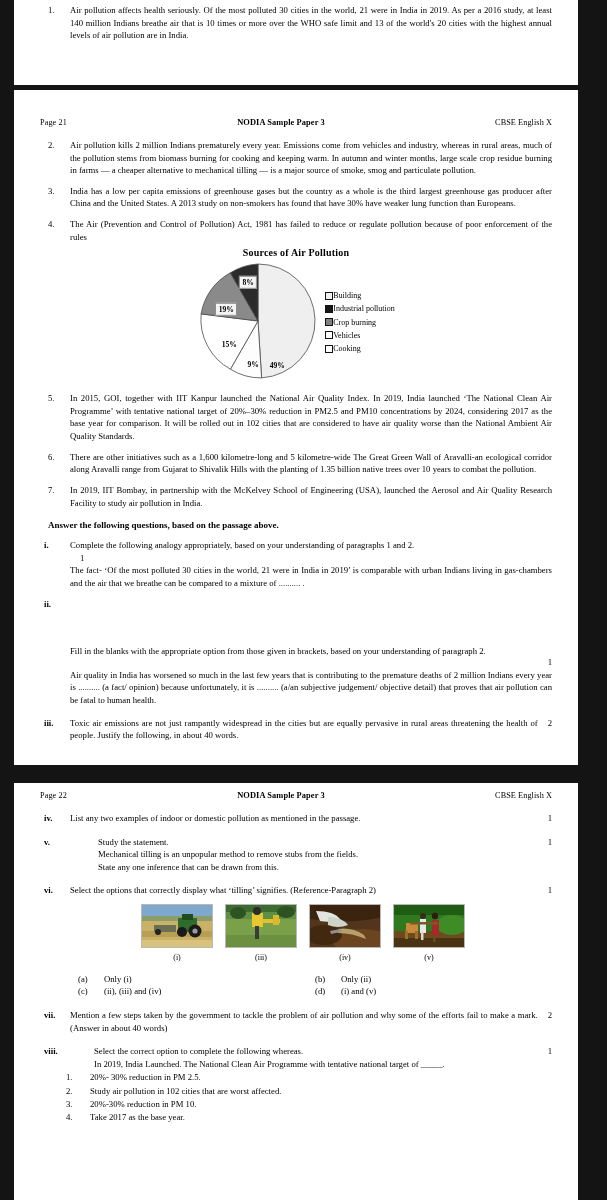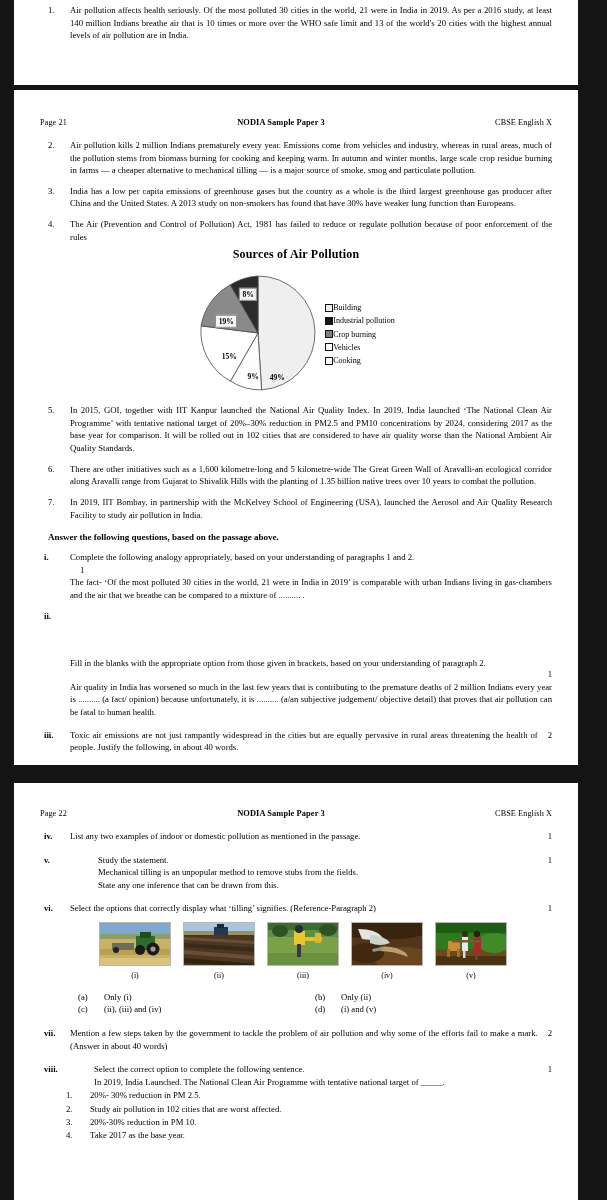--- a/index.html
+++ b/index.html
@@ -82,23 +82,23 @@
     padding-left: 8px;
   }
 
   
   .chart-wrap {
     margin-top: 4px;
     text-align: center;
   }
   .chart-title {
     font-weight: bold;
-    font-size: 12px;
+    font-size: 10px;
     letter-spacing: .2px;
-    margin-bottom: 10px;
+    margin-bottom: 2px;
   }
   .chart-row {
     display: flex;
     justify-content: center;
     align-items: center;
     gap: 6px;
   }
   .pie-holder { position: relative; width: 122px; height: 122px; }
   .pie-holder svg { display: block; }
   .pielabel {
@@ -299,21 +299,21 @@
           <span>Toxic air emissions are not just rampantly widespread in the cities but are equally pervasive in rural areas threatening the health of people. Justify the following, in about 40 words.</span>
         </div>
       </div>
 
     </div>
   </div>
 
   <div class="sheet" id="sheet-3">
     <div class="pad">
 
-      <div class="runhead" style="padding-top:26px;align-items:flex-end;">
+      <div class="runhead" style="padding-top:8px;align-items:flex-end;">
         <span>Page 22</span>
         <span class="mid">NODIA Sample Paper 3</span>
         <span>CBSE English X</span>
       </div>
 
       <div class="item" style="margin-top:12px;">
         <div class="num rom">iv.</div>
         <div class="body nojust">
           <span class="marks">1</span>
           <span>List any two examples of indoor or domestic pollution as mentioned in the passage.</span>
@@ -352,36 +352,20 @@
               <circle cx="40" cy="27" r="5" fill="#1a1a1a"></circle>
               <circle cx="53" cy="26" r="6.5" fill="#1a1a1a"></circle>
               <circle cx="53" cy="26" r="2.6" fill="#9b9b9b"></circle>
               <rect x="12" y="20" width="22" height="7" fill="#6d6f55"></rect>
               <circle cx="16" cy="27" r="3" fill="#222"></circle>
             </svg>
           </div>
           <div class="cap">(i)</div>
         </div>
 
-        <div class="thumb">
-          <div class="pic">
-            <svg width="72" height="44" viewBox="0 0 72 44" preserveAspectRatio="none">
-              <rect x="0" y="0" width="72" height="9" fill="#a9c6dd"></rect>
-              <rect x="0" y="8" width="72" height="5" fill="#9a8f63"></rect>
-              <rect x="0" y="12" width="72" height="32" fill="#4b3623"></rect>
-              <path d="M0 14 L72 18 L72 21 L0 17 Z" fill="#6a4e33"></path>
-              <path d="M0 20 L72 25 L72 29 L0 24 Z" fill="#3a2917"></path>
-              <path d="M0 27 L72 33 L72 37 L0 31 Z" fill="#6a4e33"></path>
-              <path d="M0 35 L72 41 L72 44 L0 40 Z" fill="#32230f"></path>
-              <rect x="30" y="4" width="14" height="8" fill="#23384f"></rect>
-              <rect x="33" y="1" width="7" height="4" fill="#16283c"></rect>
-            </svg>
-          </div>
-          <div class="cap">(ii)</div>
-        </div>
 
         <div class="thumb">
           <div class="pic">
             <svg width="72" height="44" viewBox="0 0 72 44" preserveAspectRatio="none">
               <rect x="0" y="0" width="72" height="16" fill="#5f8f44"></rect>
               <rect x="0" y="0" width="72" height="7" fill="#3e6b30"></rect>
               <rect x="0" y="14" width="72" height="30" fill="#7ba04a"></rect>
               <rect x="0" y="30" width="72" height="14" fill="#6b9040"></rect>
               <ellipse cx="12" cy="8" rx="8" ry="6" fill="#2d5322"></ellipse>
               <ellipse cx="60" cy="7" rx="9" ry="6" fill="#2d5322"></ellipse>
@@ -459,21 +443,21 @@
         <div class="body" style="text-align:justify;">
           <span class="marks">2</span>
           <span>Mention a few steps taken by the government to tackle the problem of air pollution and why some of the efforts fail to make a mark. (Answer in about 40 words)</span>
         </div>
       </div>
 
       <div class="item" style="margin-top:11px;">
         <div class="num rom" style="width:26px; flex:0 0 26px;">viii.</div>
         <div class="body nojust">
           <span class="marks">1</span>
-          <span class="line">Select the correct option to complete the following sentence.</span>
+          <span class="line">Select the correct option to complete the following whereas.</span>
           <span class="line">In 2019, India Launched. The National Clean Air Programme with tentative national target of _____.</span>
           <div class="sublist">
             <div class="srow">
               <span class="snum">1.</span>
               <span>20%- 30% reduction in PM 2.5.</span>
             </div>
             <div class="srow">
               <span class="snum">2.</span>
               <span>Study air pollution in 102 cities that are worst affected.</span>
             </div>

